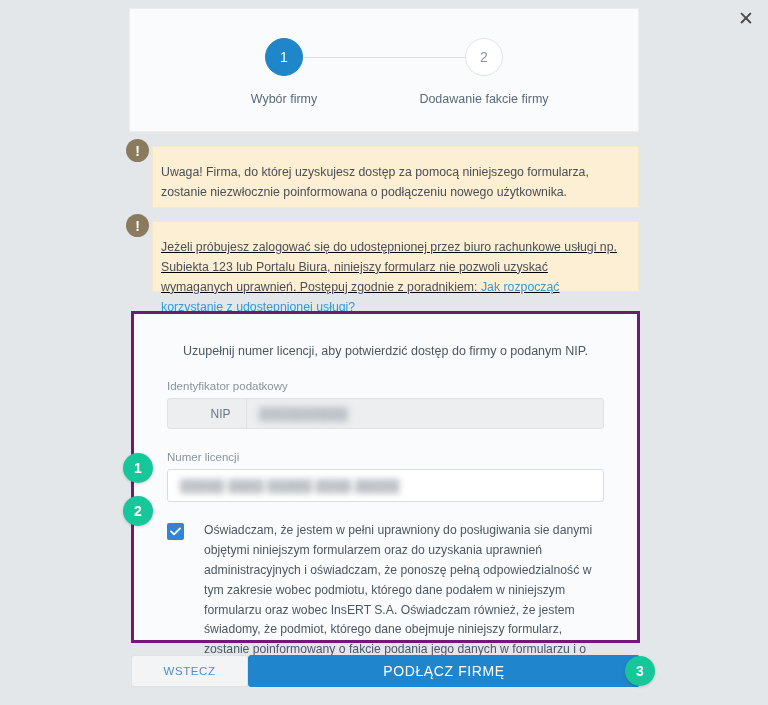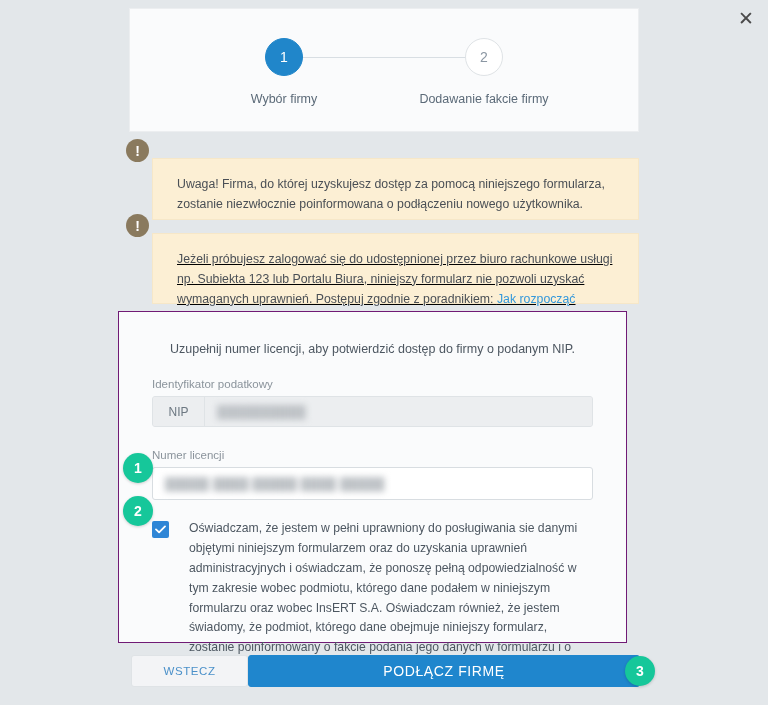--- a/index.html
+++ b/index.html
@@ -109,22 +109,21 @@
     z-index: 1;
   }
 
   
   .alert {
     position: absolute;
     left: 152px;
     width: 487px;
     background: #fcefd4;
     border: 1px solid #f6e7c8;
-    padding: 16px 20px 16px 24px;
-    margin-top: 12px;
+    padding: 16px 20px 16px 8px;
   }
 
   .alert-1 { top: 146px; height: 62px; }
   .alert-2 { top: 221px; height: 71px; text-decoration: underline; }
 
   .alert-text {
     font-size: 12.3px;
     line-height: 1.62;
     color: #4a4f55;
   }
@@ -151,26 +150,26 @@
     z-index: 3;
     box-shadow: 0 0 0 3px #e3e7ea;
   }
 
   .alert-icon-1 { left: 126px; top: 139px; }
   .alert-icon-2 { left: 126px; top: 214px; }
 
   
   .form-card {
     position: absolute;
-    left: 118px;
+    left: 131px;
     top: 311px;
     width: 509px;
     height: 332px;
     background: #fafbfc;
-    border: 1px solid #701a75;
+    border: 3px solid #701a75;
   }
 
   .form-intro {
     text-align: center;
     font-size: 12.5px;
     color: #4d5761;
     margin-top: 30px;
   }
 
   .field-group {
@@ -185,20 +184,21 @@
   }
 
   .input-group {
     display: flex;
     width: 100%;
     height: 31px;
     border: 1px solid #dfe3e6;
     border-radius: 3px;
     overflow: hidden;
     background: #eceef0;
+    padding-left: 27px;
   }
 
   .input-addon {
     width: 52px;
     display: flex;
     align-items: center;
     justify-content: center;
     font-size: 12px;
     color: #6c7781;
     background: #eceef0;

